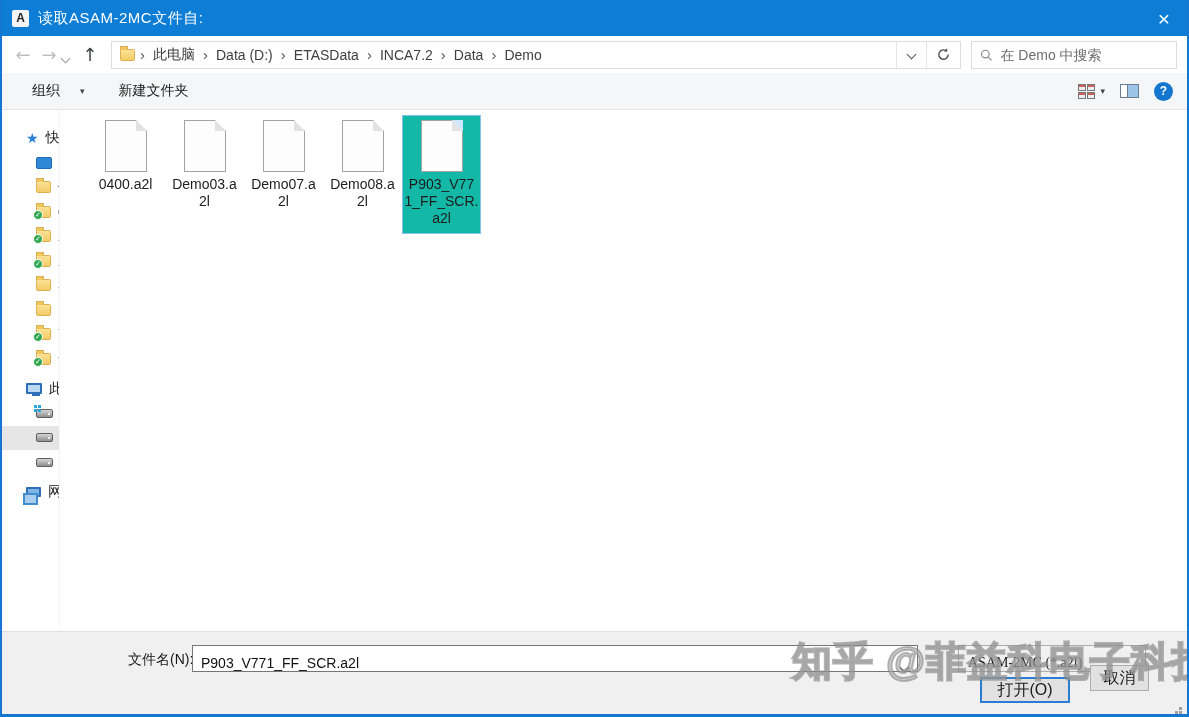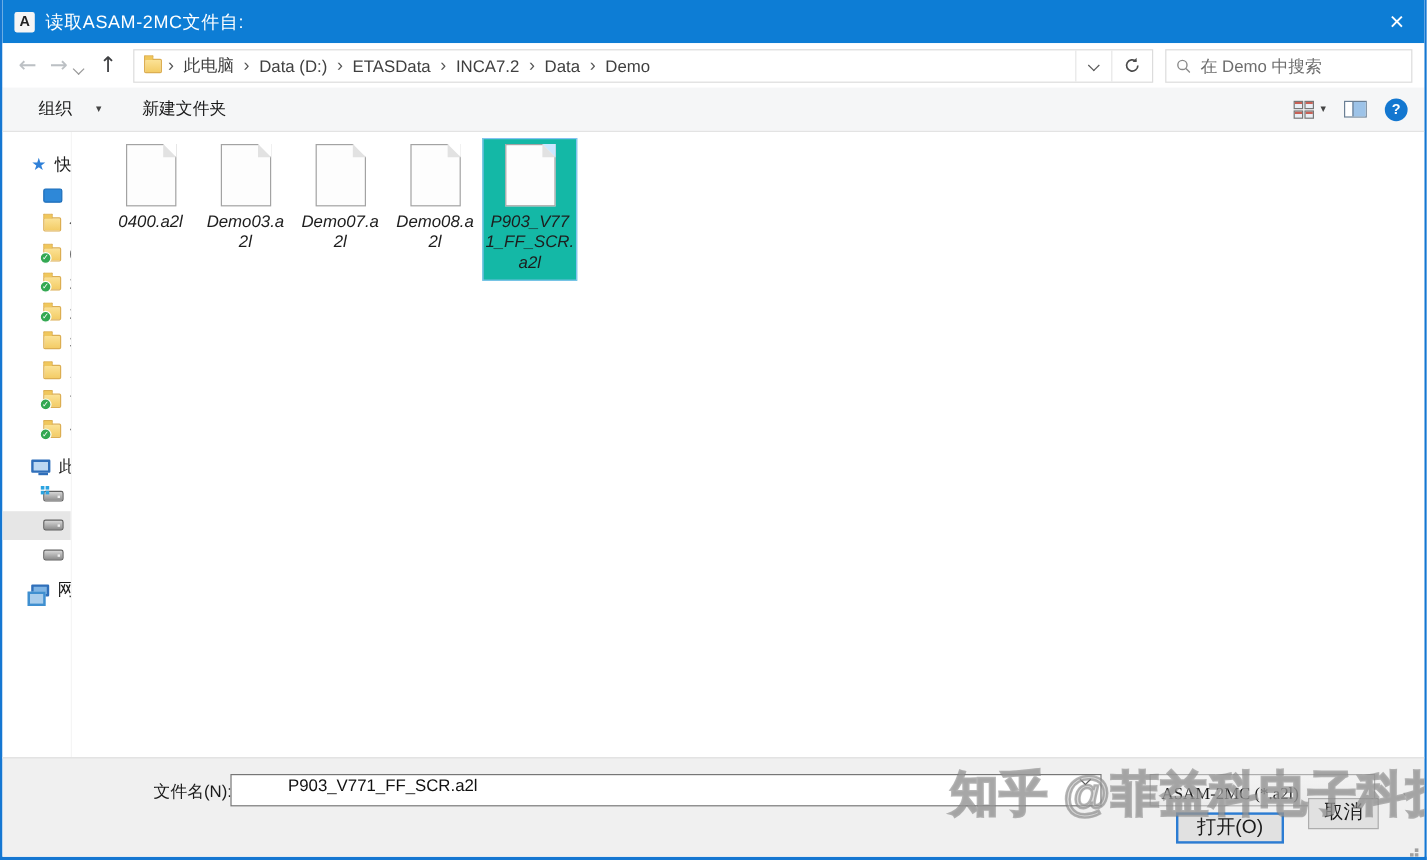--- a/index.html
+++ b/index.html
@@ -59,31 +59,31 @@
   .check-badge { position:absolute; left:-4px; bottom:-3px; width:10px; height:10px; border-radius:50%; background:#33a852; border:1px solid #fff; color:#fff; font-size:7px; line-height:9px; text-align:center; font-family:"DejaVu Sans",sans-serif; }
   .pc-icon { width:16px; height:11px; border:2px solid #2f6fba; background:#bcd8f2; border-radius:1px; }
   .pc-icon::after { content:""; position:absolute; left:4px; bottom:-4px; width:8px; height:2px; background:#2f6fba; }
   .drive-icon { width:17px; height:9px; background:linear-gradient(#d6d6d6,#8e8e8e); border:1px solid #5f5f5f; border-radius:2px; }
   .drive-icon::after { content:""; position:absolute; right:2px; top:3px; width:2px; height:2px; background:#efefef; }
   .winflag { position:absolute; left:-3px; top:-5px; width:3px; height:3px; background:#2ba3e0; box-shadow:4px 0 0 #2ba3e0, 0 4px 0 #2ba3e0, 4px 4px 0 #2ba3e0; }
   .net-icon { width:15px; height:10px; border:2px solid #2f6fba; background:#7fb4e4; border-radius:1px; }
   .net-icon::before { content:""; position:absolute; left:-5px; top:4px; width:11px; height:8px; border:2px solid #3f8fd0; background:#a9cdec; }
   
   .files { padding:5px 0 0 26px; display:flex; align-items:flex-start; }
-  .tile { width:79px; padding:4px 1px 6px; border:1px solid transparent; text-align:center;font-style:italic; }
+  .tile { width:79px; padding:4px 1px 6px; border:1px solid transparent; text-align:center; }
   .tile.sel { background:#14b8a6; border-color:#84c3f1; }
   .doc { width:42px; height:52px; background:#fdfdfd; border:1px solid #a3a3a3; position:relative; margin:0 auto; }
   .doc::before { content:""; position:absolute; top:-1px; right:-1px; border-top:11px solid #fff; border-left:11px solid transparent; z-index:1; }
   .tile.sel .doc::before { border-top-color:#cce8ff; }
   .doc::after { content:""; position:absolute; top:-1px; right:-1px; border-bottom:11px solid #e2e2e2; border-right:11px solid transparent; z-index:2; }
   .tile-label { margin-top:4px; font-size:14px; line-height:17px; color:#1d1d1d; white-space:pre-line; word-break:break-all; }
   
   .bottombar { position:absolute; left:0; right:0; bottom:0; height:83px; background:#f0f0f0; border-top:1px solid #dfdfdf; }
   .fname-label { position:absolute; left:126px; top:19px; font-size:14px; color:#1a1a1a; }
-  .fname-combo { position:absolute; left:190px; top:13px; width:726px; height:27px; background:#fff; border:1px solid #767676; display:flex; align-items:flex-start;padding-left:39px; }
+  .fname-combo { position:absolute; left:190px; top:13px; width:726px; height:27px; background:#fff; border:1px solid #767676; display:flex; align-items:flex-end; }
   .fname-combo input { flex:1; border:none; outline:none; font-size:14px; color:#111; padding:0 8px; font-family:inherit; background:transparent; }
   .combo-dd { width:26px; display:flex; align-items:center; justify-content:center; }
   .ftype-combo { position:absolute; left:956px; top:13px; width:188px; height:27px; background:linear-gradient(#f3f3f3,#ebebeb); border:1px solid #adadad; display:flex; align-items:flex-end;font-family:Liberation Serif, serif; }
   .ftype-combo span.val { flex:1; font-size:14px; color:#1a1a1a; padding-left:9px; white-space:nowrap; overflow:hidden; }
   .btn { position:absolute; height:26px; background:#e1e1e1; border:1px solid #adadad; font-size:16px; color:#1a1a1a; text-align:center; line-height:24px; font-family:inherit; }
   .btn-open { left:978px; top:45px; width:90px; border:2px solid #2b7cd3; line-height:22px; }
   .btn-cancel { left:1088px; top:33px; width:59px; }
   .grip { position:absolute; right:5px; bottom:4px; width:3px; height:3px; background:#a0a0a0;
           box-shadow:-4px 4px 0 #a0a0a0, 0 4px 0 #a0a0a0, -8px 8px 0 #a0a0a0, -4px 8px 0 #a0a0a0, 0 8px 0 #a0a0a0; }
   

